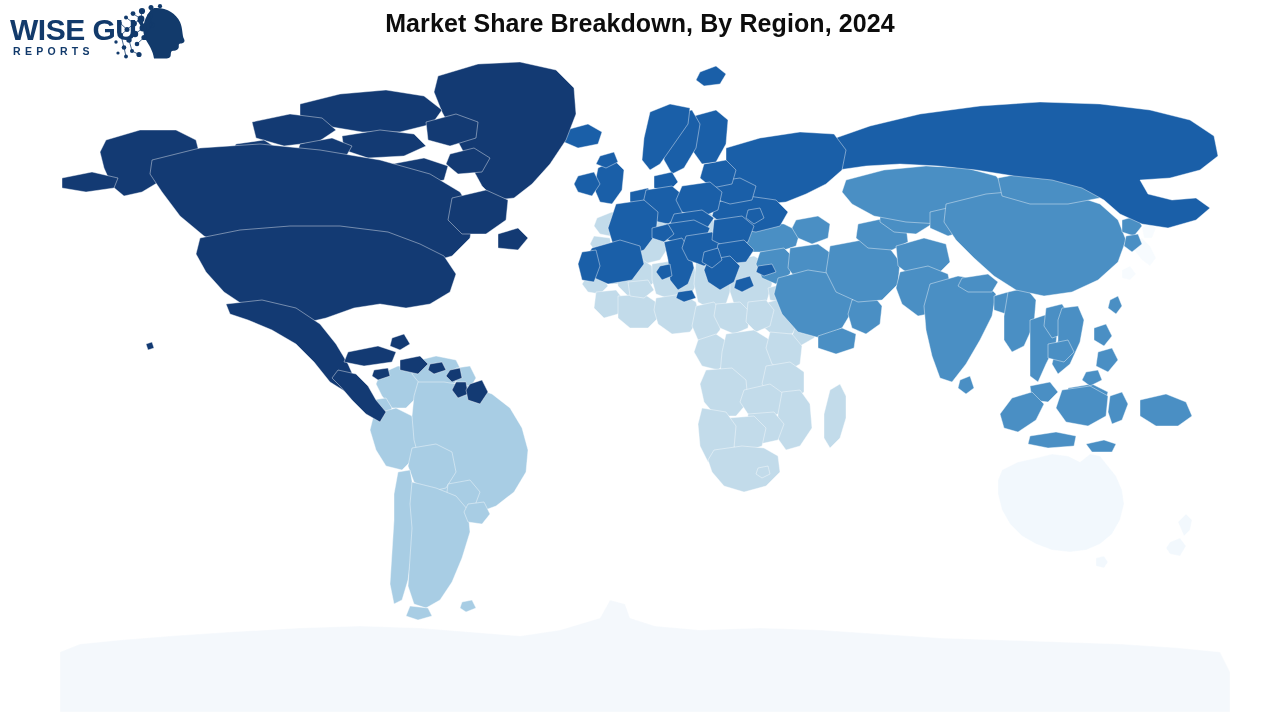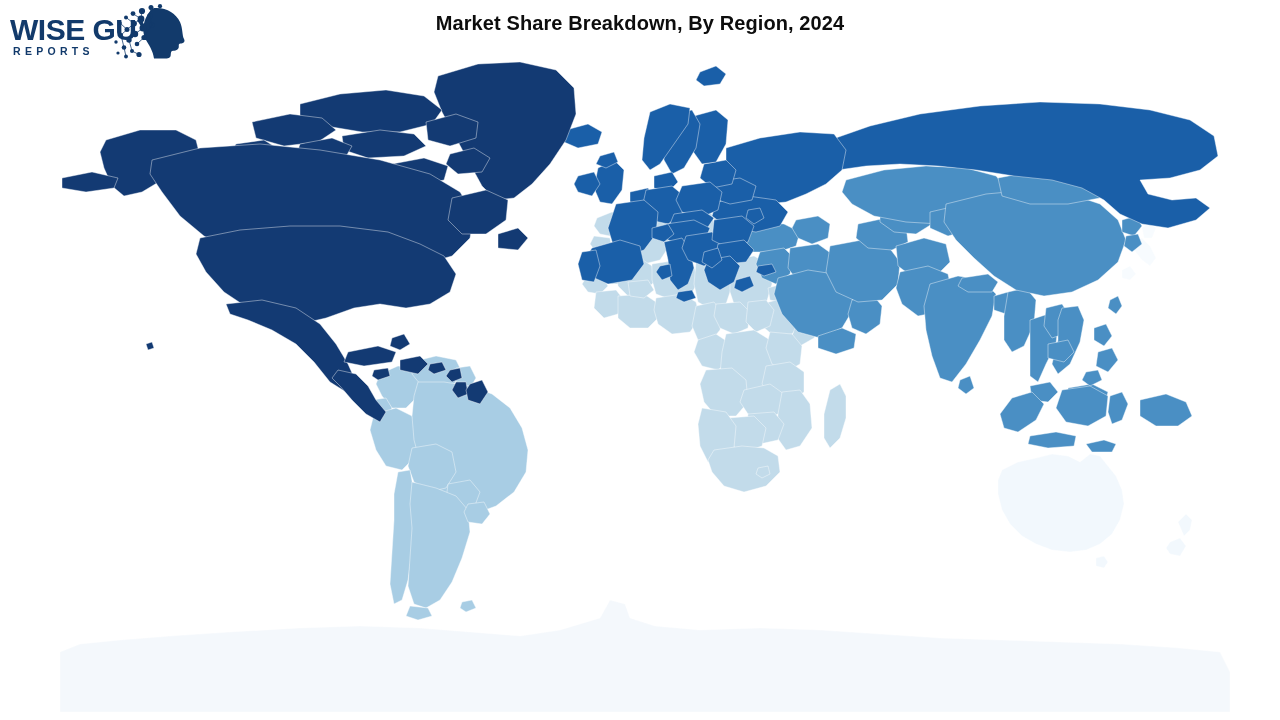--- a/index.html
+++ b/index.html
@@ -27,21 +27,21 @@
   #logo svg { display: block; }
 
   
   #chart-title {
     position: absolute;
     left: 0;
     top: 10px;
     width: 1280px;
     text-align: center;
     font-family: "Liberation Sans", sans-serif;
-    font-size: 20px;
+    font-size: 25px;
     font-weight: bold;
     color: #0d0d0d;
     letter-spacing: 0.1px;
     line-height: 26px;
     white-space: nowrap;
   }
 
   
   #map-wrap {
     position: absolute;

